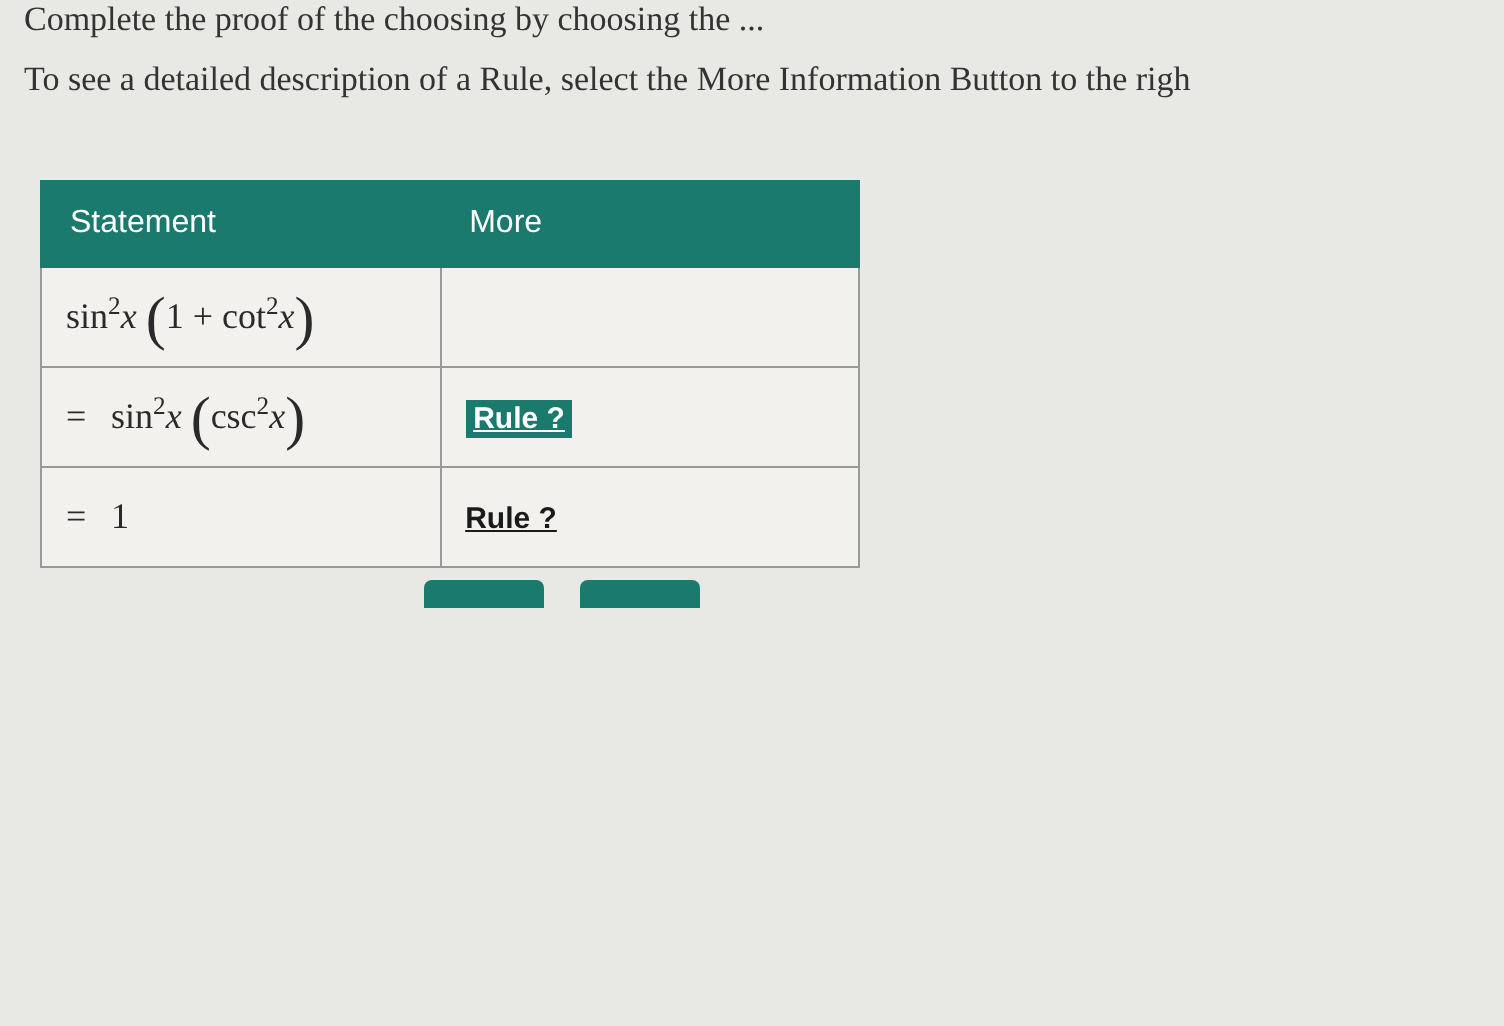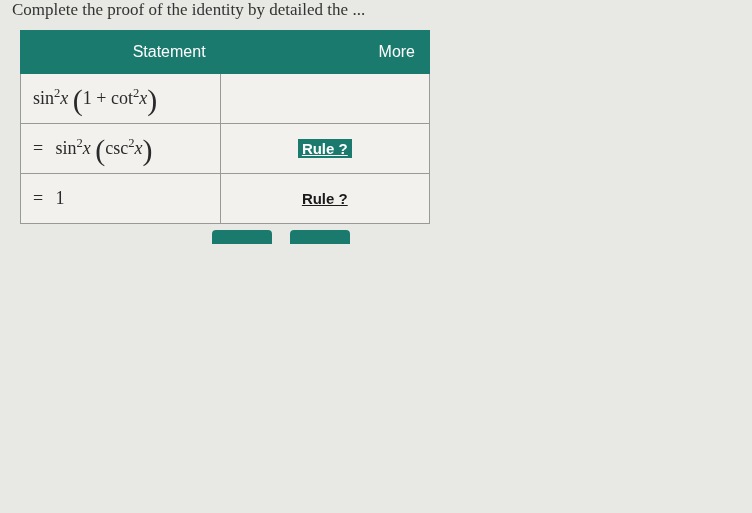--- a/index.html
+++ b/index.html
@@ -33,35 +33,35 @@
       border-collapse: collapse;
       width: 410px;
       background: #f2f1ee;
       border: 1px solid #999;
       margin-left: 8px;
     }
     .proof-table th {
       background: #1a7a6e;
       color: #fff;
       font-weight: 500;
-      text-align: right;
+      text-align: left;
       padding: 12px 14px;
       font-family: Arial, sans-serif;
       font-size: 16px;
       border: 1px solid #1a7a6e;
     }
     .proof-table td {
       border: 1px solid #999;
       padding: 14px 12px;
       vertical-align: middle;
       font-family: 'Times New Roman', serif;
       font-size: 18px;
     }
     .stmt-col { width: 200px; }
-    .rule-col { width: 210px; padding-left: 20px; text-align: center; }
+    .rule-col { width: 210px; padding-left: 20px; }
     .rule-link {
       font-weight: bold;
       text-decoration: underline;
       font-family: Arial, sans-serif;
       font-size: 15px;
       cursor: pointer;
       color: #1a1a1a;
     }
     .rule-link.selected {
       background: #1a7a6e;
@@ -93,23 +93,24 @@
       width: 60px;
       height: 14px;
       background: #1a7a6e;
       border-radius: 4px 4px 0 0;
     }
   </style>
 </head>
 <body>
 
 <div class="page">
-  <div class="instruction">Complete the proof of the identity by detailed the ...</div>
+  <div class="instruction">Complete the proof of the choosing by choosing the ...</div>
 
 
+  <div class="sub-instruction">To see a detailed description of a Rule, select the More Information Button to the righ</div>
 
   <table class="proof-table">
     <thead>
       <tr>
         <th class="stmt-col">Statement</th>
         <th class="rule-col">More</th>
       </tr>
     </thead>
     <tbody>
       <tr>

